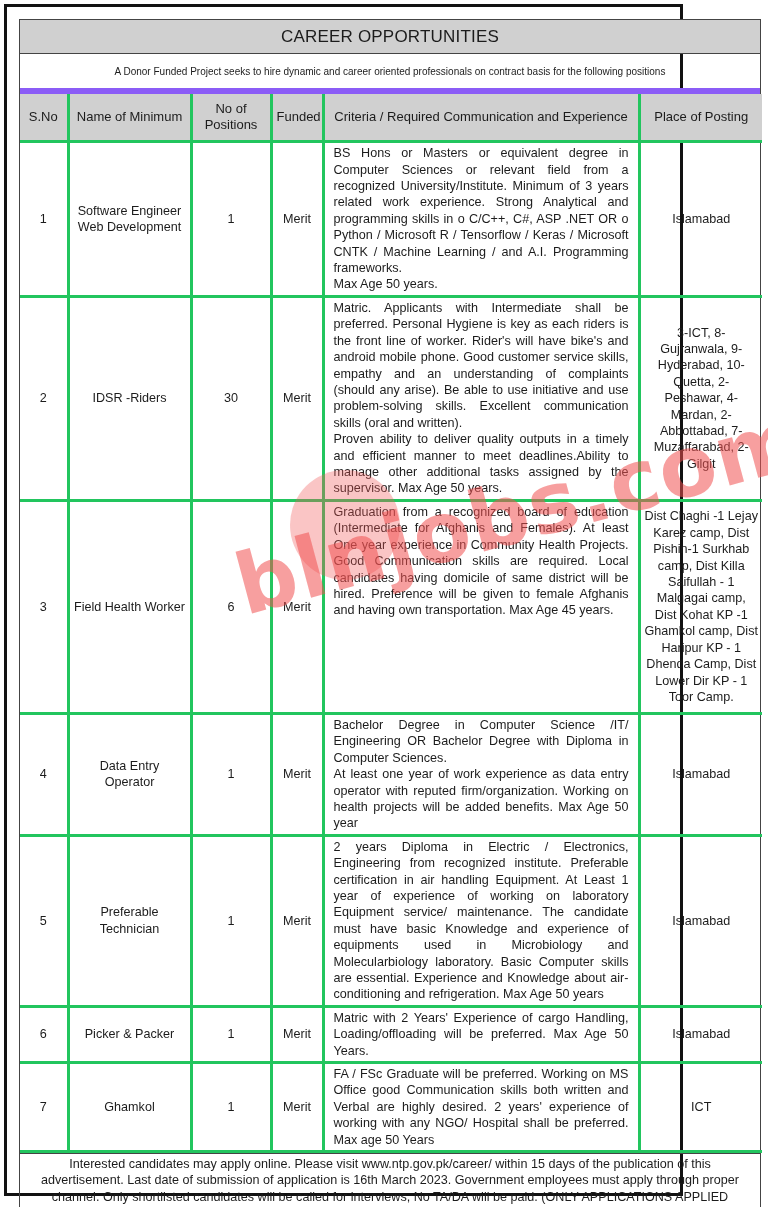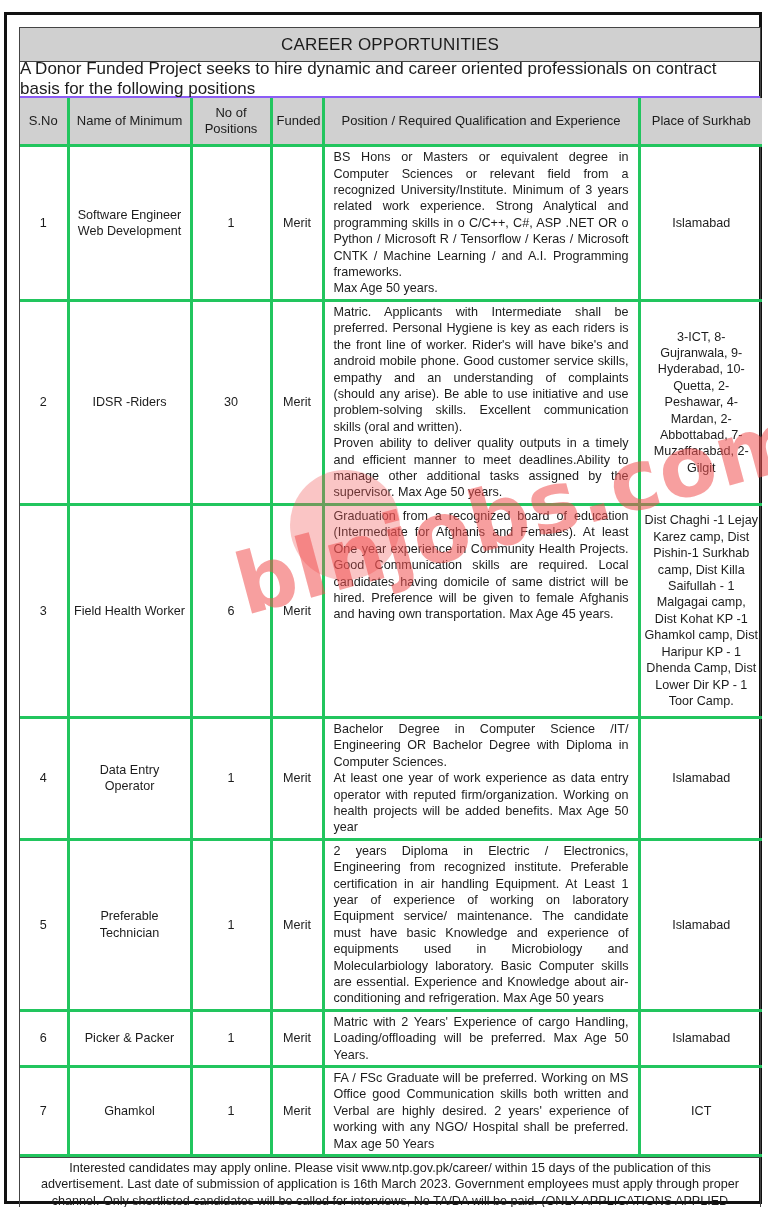--- a/index.html
+++ b/index.html
@@ -1,20 +1,20 @@
 <!DOCTYPE html>
 <html><head>
 <meta charset="utf-8">
 <style>
   html, body { margin:0; padding:0; background:#ffffff; }
   body { width:768px; height:1207px; position:relative; overflow:hidden; font-family:"Liberation Sans", sans-serif; color:#1c1c1c; }
-  .frame { position:absolute; left:4px; top:4px; width:758px; height:1192px; border:3px solid #111; box-sizing:border-box; background:#fff;margin-top:8px; }
+  .frame { position:absolute; left:4px; top:4px; width:679px; height:1192px; border:3px solid #111; box-sizing:border-box; background:#fff; }
   .inner { position:absolute; left:12px; top:12px; width:742px; border:1px solid #444; box-sizing:border-box; }
   .title { height:33px; background:#d0d0d0; border-bottom:1px solid #444; display:flex; align-items:center; justify-content:center; font-size:17px; letter-spacing:0.2px; }
-  .intro { height:34px; border-bottom:2px solid #8b5cf6; display:flex; align-items:center; justify-content:center; font-size:17px; }
+  .intro { height:34px; border-bottom:6px solid #8b5cf6; display:flex; align-items:center; justify-content:center; font-size:10px; }
   table { border-collapse:collapse; width:100%; table-layout:fixed; }
   th, td { border:3px solid #22c55e; font-size:12.6px; line-height:16.4px; vertical-align:middle; text-align:center; padding:0 4px; }
   th { background:#d0d0d0; font-weight:normal; height:46px; font-size:13px; line-height:16px; }
   table tr > *:first-child { border-left:none; }
   table tr > *:last-child { border-right:none; }
   table tr:first-child > * { border-top:none; }
   td.criteria { text-align:justify; padding:2px 9px 2px 9px; vertical-align:middle; }
   .footer { border-top:1px solid #444; text-align:center; font-size:12.6px; line-height:16.3px; padding:2px 10px 6px 10px; position:relative; }
   .pid { position:absolute; right:2px; bottom:4px; background:#111; color:#fff; font-weight:bold; font-size:12px; padding:1px 4px; }
   .watermark { position:absolute; left:225px; top:540px; font-size:84px; font-weight:bold; color:rgba(240,80,80,0.55); transform:rotate(-15deg); transform-origin:left top; font-family:"DejaVu Sans", sans-serif; pointer-events:none; white-space:nowrap; letter-spacing:1px; }
@@ -36,22 +36,22 @@
         <col style="width:52px">
         <col style="width:316px">
         <col style="width:123px">
       </colgroup>
       <thead>
         <tr>
           <th>S.No</th>
           <th>Name of Minimum</th>
           <th>No of Positions</th>
           <th>Funded</th>
-          <th>Position / Required Qualification and Experience</th>
-          <th>Place of Surkhab</th>
+          <th>Criteria / Required Communication and Experience</th>
+          <th>Place of Posting</th>
         </tr>
       </thead>
       <tbody>
         <tr style="height:155px">
           <td>1</td>
           <td>Software Engineer Web Development</td>
           <td>1</td>
           <td>Merit</td>
           <td class="criteria">
             <div>BS Hons or Masters or equivalent degree in Computer Sciences or relevant field from a recognized University/Institute. Minimum of 3 years related work experience. Strong Analytical and programming skills in o C/C++, C#, ASP .NET OR o Python / Microsoft R / Tensorflow / Keras / Microsoft CNTK / Machine Learning / and A.I. Programming frameworks.</div>

